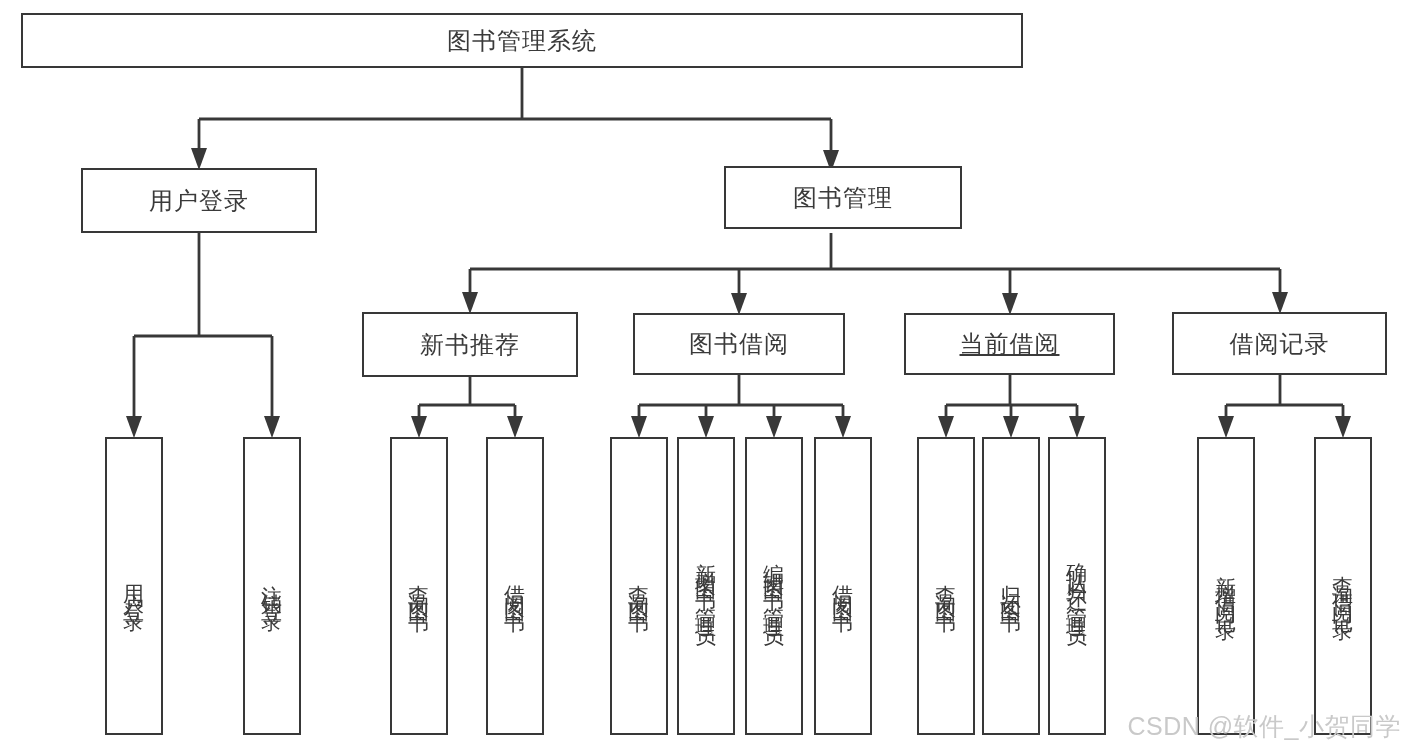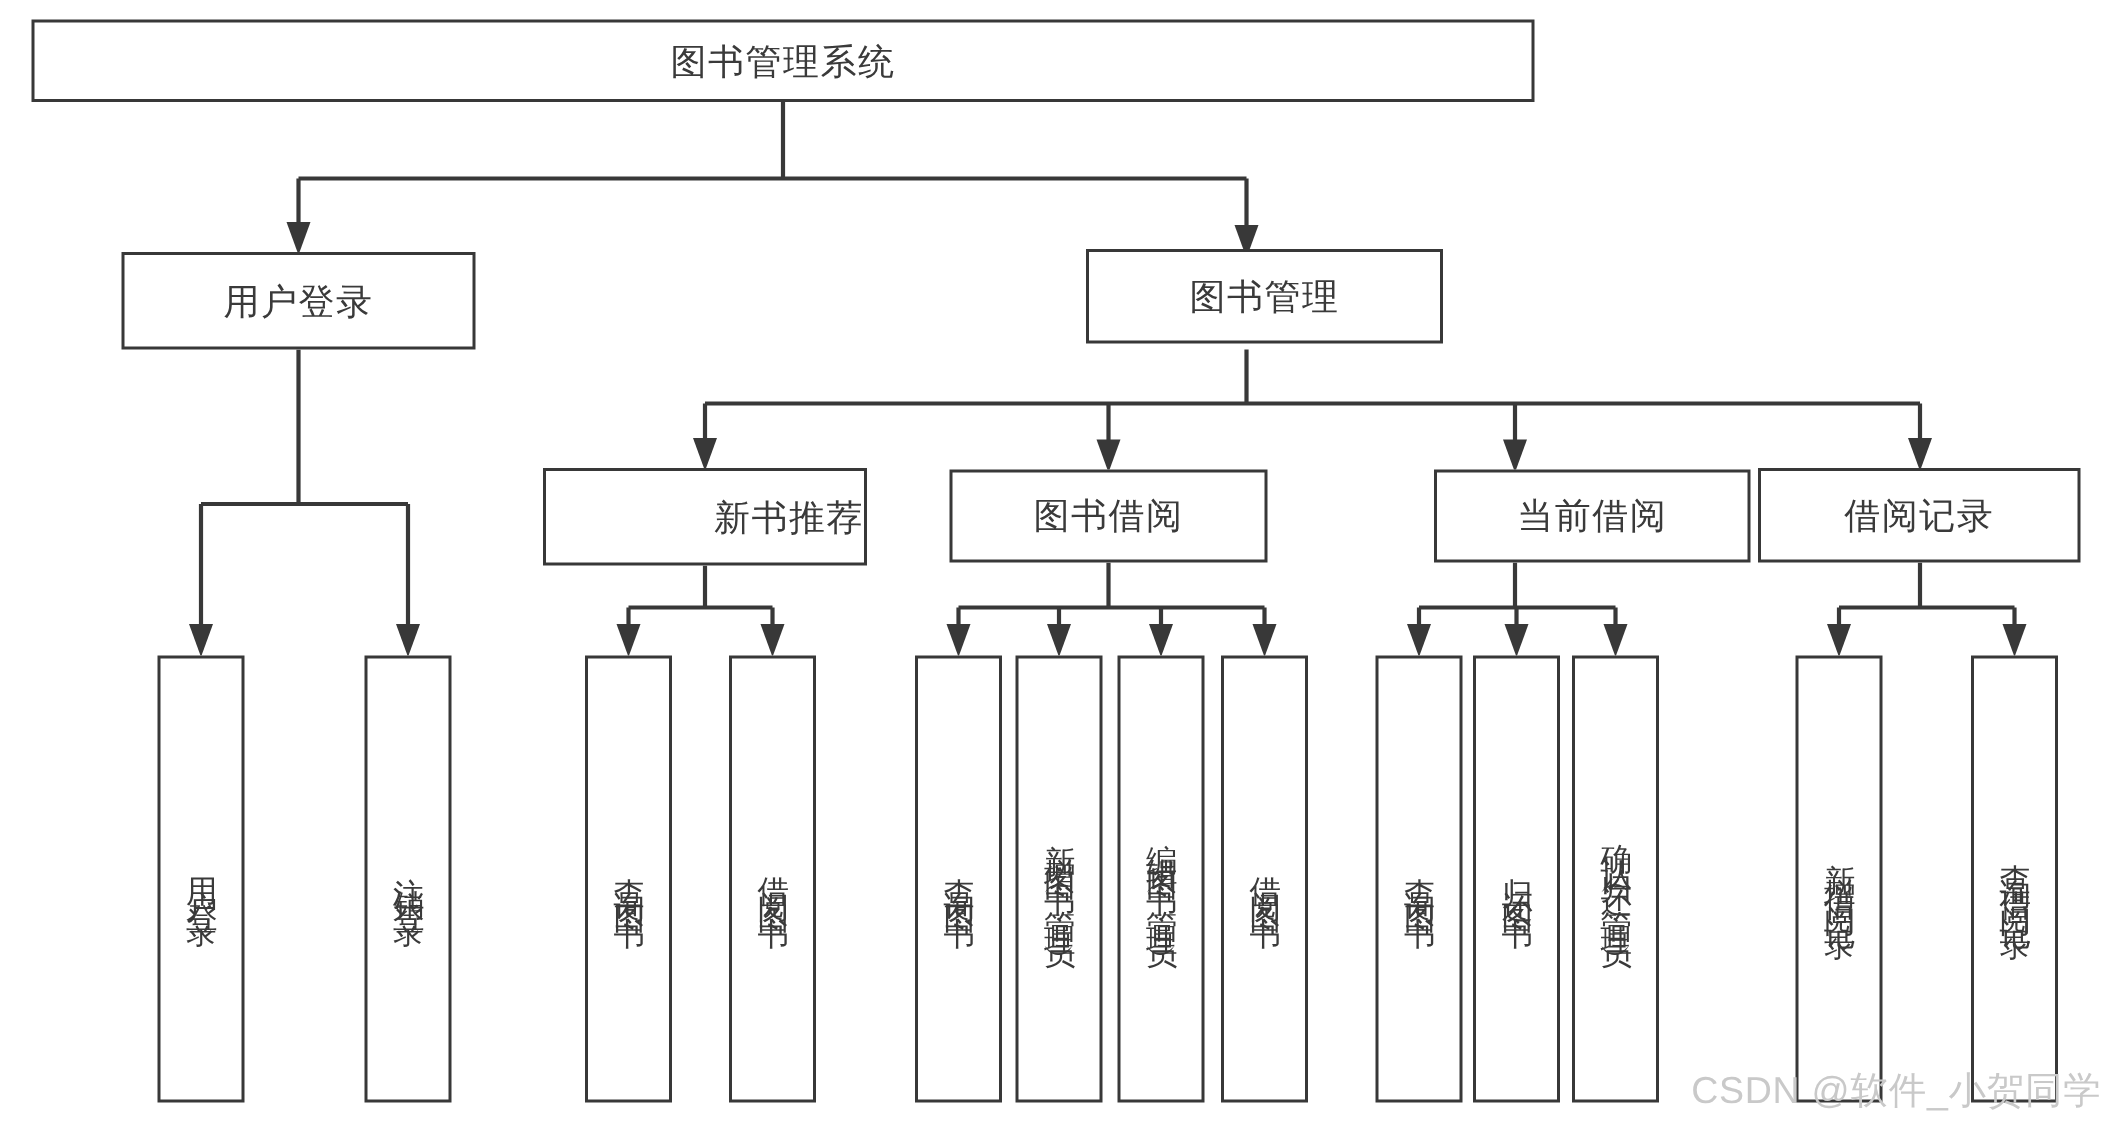--- a/index.html
+++ b/index.html
@@ -36,23 +36,23 @@
     writing-mode:vertical-rl;
     font-size:21px;
     line-height:1;
     letter-spacing:9px;
     white-space:nowrap;
   }
   
   #root          {left:21px;  top:13px;  width:1002px; height:55px;}
   #user-login    {left:81px;  top:168px; width:236px;  height:65px;}
   #book-mgmt     {left:712px; top:166px; width:238px;  height:63px;margin-left:12px;}
-  #new-book-rec  {left:362px; top:312px; width:216px;  height:65px;justify-content:flex-end;}
+  #new-book-rec  {left:362px; top:312px; width:216px;  height:65px;}
   #book-borrow   {left:633px; top:313px; width:212px;  height:62px;}
-  #current-borrow{left:956px; top:313px; width:211px;  height:62px;}
+  #current-borrow{left:904px; top:313px; width:211px;  height:62px;text-decoration:underline;}
   #borrow-record {left:1172px;top:312px; width:215px;  height:63px;}
   
   #leaf-a1{left:105px;}  #leaf-a2{left:243px;}
   #leaf-b1{left:390px;}  #leaf-b2{left:486px;}
   #leaf-c1{left:610px;}  #leaf-c2{left:677px;} #leaf-c3{left:745px;} #leaf-c4{left:814px;}
   #leaf-d1{left:917px;}  #leaf-d2{left:982px;} #leaf-d3{left:1048px;}
   #leaf-e1{left:1197px;} #leaf-e2{left:1314px;}
   .watermark{
     position:absolute;
     right:4px;bottom:4px;

